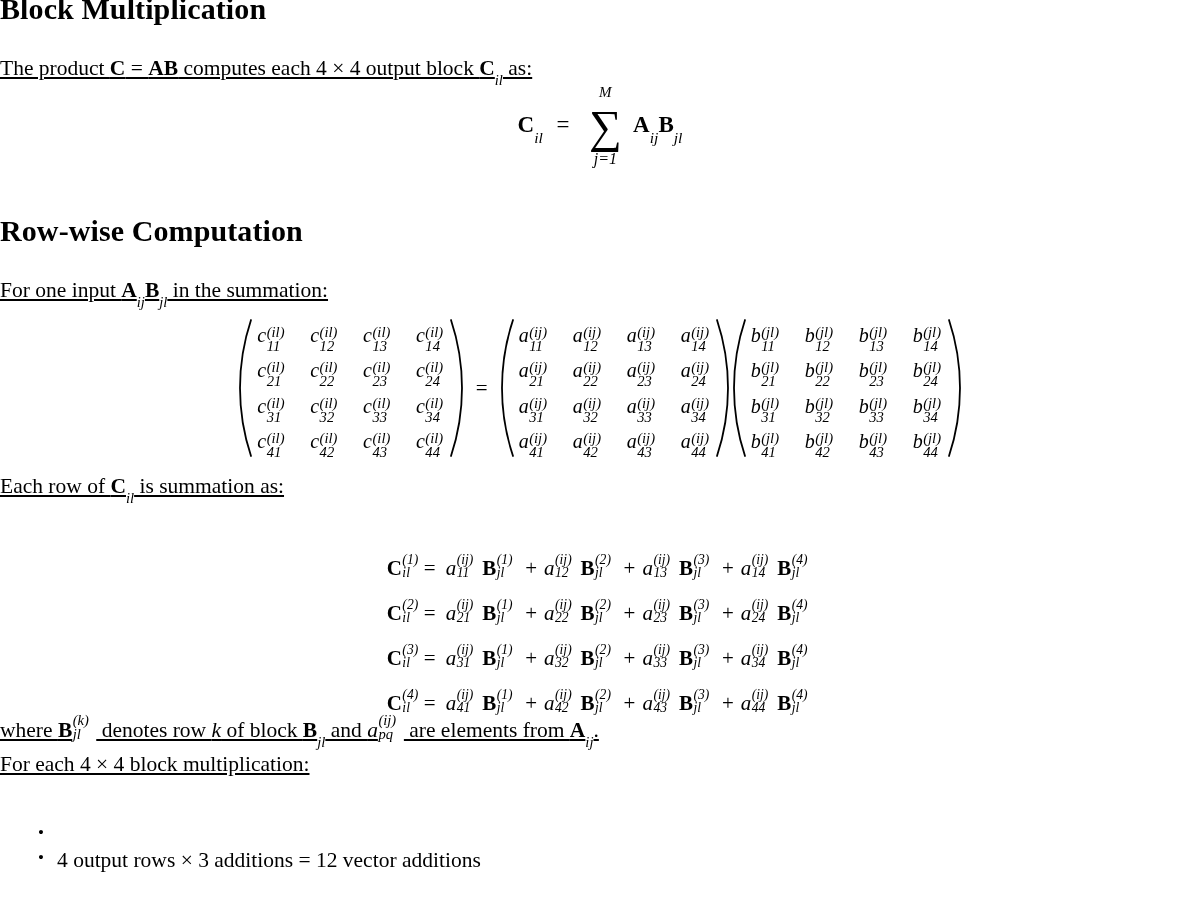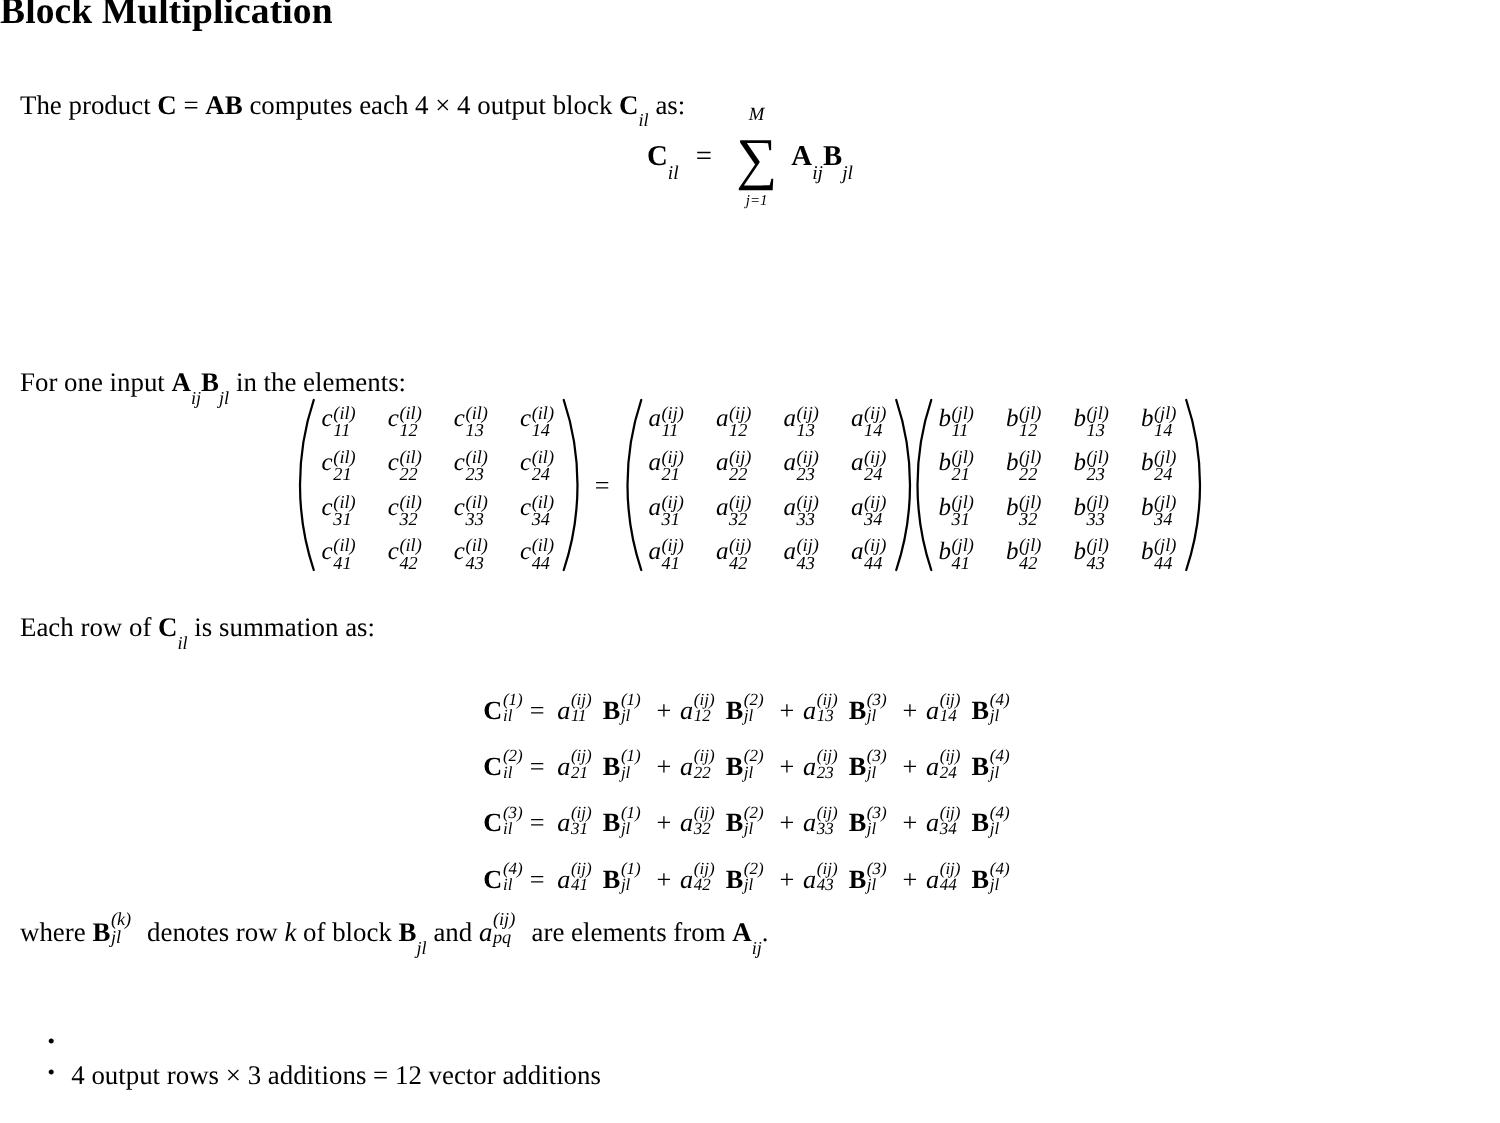--- a/index.html
+++ b/index.html
@@ -31,22 +31,23 @@
     margin: 0;
     letter-spacing: 0.1px;
   }
   #title-block { position: absolute; left: 0px; top: -6px; }
   #section-block { position: absolute; left: 0px; top: 216px; }
 
   
   .para {
     font-size: 21.5px;
     line-height: 1.32;
-    margin: 16px;
-    white-space: nowrap;
+    margin: 0;
+    white-space: nowrap;
+    text-decoration: underline;
   }
   #intro-para { position: absolute; left: 0px; top: 54px; }
   #forterm-para { position: absolute; left: 0px; top: 276px; }
   #eachrow-para { position: absolute; left: 0px; top: 472px; }
   #where-block { position: absolute; left: 0px; top: 716px; }
   #where-line2 { margin-top: 6px; }
 
   
   .math {
     font-family: "Liberation Serif", "DejaVu Serif", serif;
@@ -124,21 +125,21 @@
     text-align: center;
     font-size: 15px;
     font-style: italic;
   }
   .bigsum .lim-bot {
     position: absolute;
     bottom: -18px;
     left: 0;
     width: 44px;
     text-align: center;
-    font-size: 12px;
+    font-size: 16px;
   }
 
   
   #matrix-eq {
     position: absolute;
     left: 0;
     top: 318px;
     width: 1200px;
     text-align: center;
     font-size: 20px;
@@ -260,23 +261,26 @@
       <span class="op" style="padding:0 8px;">=</span>
       <span class="bigsum">
         <span class="lim-top">M</span>
         <span class="sigma">∑</span>
         <span class="lim-bot">j=1</span>
       </span>
       <span class="mb">A</span><sub>ij</sub><span class="mb">B</span><sub>jl</sub>
     </span>
   </div>
 
+  <div id="section-block">
+    <h1 class="heading">Row-wise Computation</h1>
+  </div>
 
   <p id="forterm-para" class="para">
-    <span>For one input </span><span class="mb">A</span><sub>ij</sub><span class="mb">B</span><sub>jl</sub><span> in the elements:</span>
+    <span>For one input </span><span class="mb">A</span><sub>ij</sub><span class="mb">B</span><sub>jl</sub><span> in the summation:</span>
   </p>
 
   <div id="matrix-eq">
     <span class="mat-row">
 
       <span class="matrix">
         <span class="paren-l">
           <svg width="16" height="140" viewBox="0 0 16 140" preserveAspectRatio="none">
             <path d="M14 2 C6 26, 3 50, 3 70 C3 90, 6 114, 14 138" stroke="#000" stroke-width="1.8" fill="none" stroke-linecap="round"></path>
           </svg>
@@ -393,20 +397,21 @@
       <div class="req">
         <span class="lhs math"><span class="mb">C</span><span class="ss"><span class="sup-p">(4)</span><span class="sub-p">il</span></span><span style="display: inline-block; width: 22px;"></span><span class="op">=</span></span>
         <span class="rhs math"><span style="display: inline-block; width: 10px;"></span><span><span class="mi">a</span><span class="ss"><span class="sup-p">(ij)</span><span class="sub-p">41</span></span><span style="display: inline-block; width: 26px;"></span><span class="mb">B</span><span class="ss"><span class="sup-p">(1)</span><span class="sub-p">jl</span></span><span style="display: inline-block; width: 22px;"></span></span><span class="plus">+</span><span><span class="mi">a</span><span class="ss"><span class="sup-p">(ij)</span><span class="sub-p">42</span></span><span style="display: inline-block; width: 26px;"></span><span class="mb">B</span><span class="ss"><span class="sup-p">(2)</span><span class="sub-p">jl</span></span><span style="display: inline-block; width: 22px;"></span></span><span class="plus">+</span><span><span class="mi">a</span><span class="ss"><span class="sup-p">(ij)</span><span class="sub-p">43</span></span><span style="display: inline-block; width: 26px;"></span><span class="mb">B</span><span class="ss"><span class="sup-p">(3)</span><span class="sub-p">jl</span></span><span style="display: inline-block; width: 22px;"></span></span><span class="plus">+</span><span><span class="mi">a</span><span class="ss"><span class="sup-p">(ij)</span><span class="sub-p">44</span></span><span style="display: inline-block; width: 26px;"></span><span class="mb">B</span><span class="ss"><span class="sup-p">(4)</span><span class="sub-p">jl</span></span><span style="display: inline-block; width: 22px;"></span></span></span>
       </div>
     </div>
 
   <div id="where-block">
     <p class="para">
       <span>where </span><span class="mb">B</span><span class="ss"><span class="sup-p">(k)</span><span class="sub-p">jl</span></span><span style="display:inline-block;width:24px;"></span><span> denotes row </span><span class="mi">k</span><span> of block </span><span class="mb">B</span><sub>jl</sub><span> and </span><span class="mi">a</span><span class="ss"><span class="sup-p">(ij)</span><span class="sub-p">pq</span></span><span style="display:inline-block;width:26px;"></span><span> are elements from </span><span class="mb">A</span><sub>ij</sub><span>.</span>
     </p>
+    <p id="where-line2" class="para">For each 4 × 4 block multiplication:</p>
   </div>
 
   <ul id="bullet-list">
       <li><span class="dot">•</span></li>
       <li><span class="dot">•</span><span>4 output rows × 3 additions = 12 vector additions</span></li>
     </ul>
 
 </div>
 
 </body></html>

